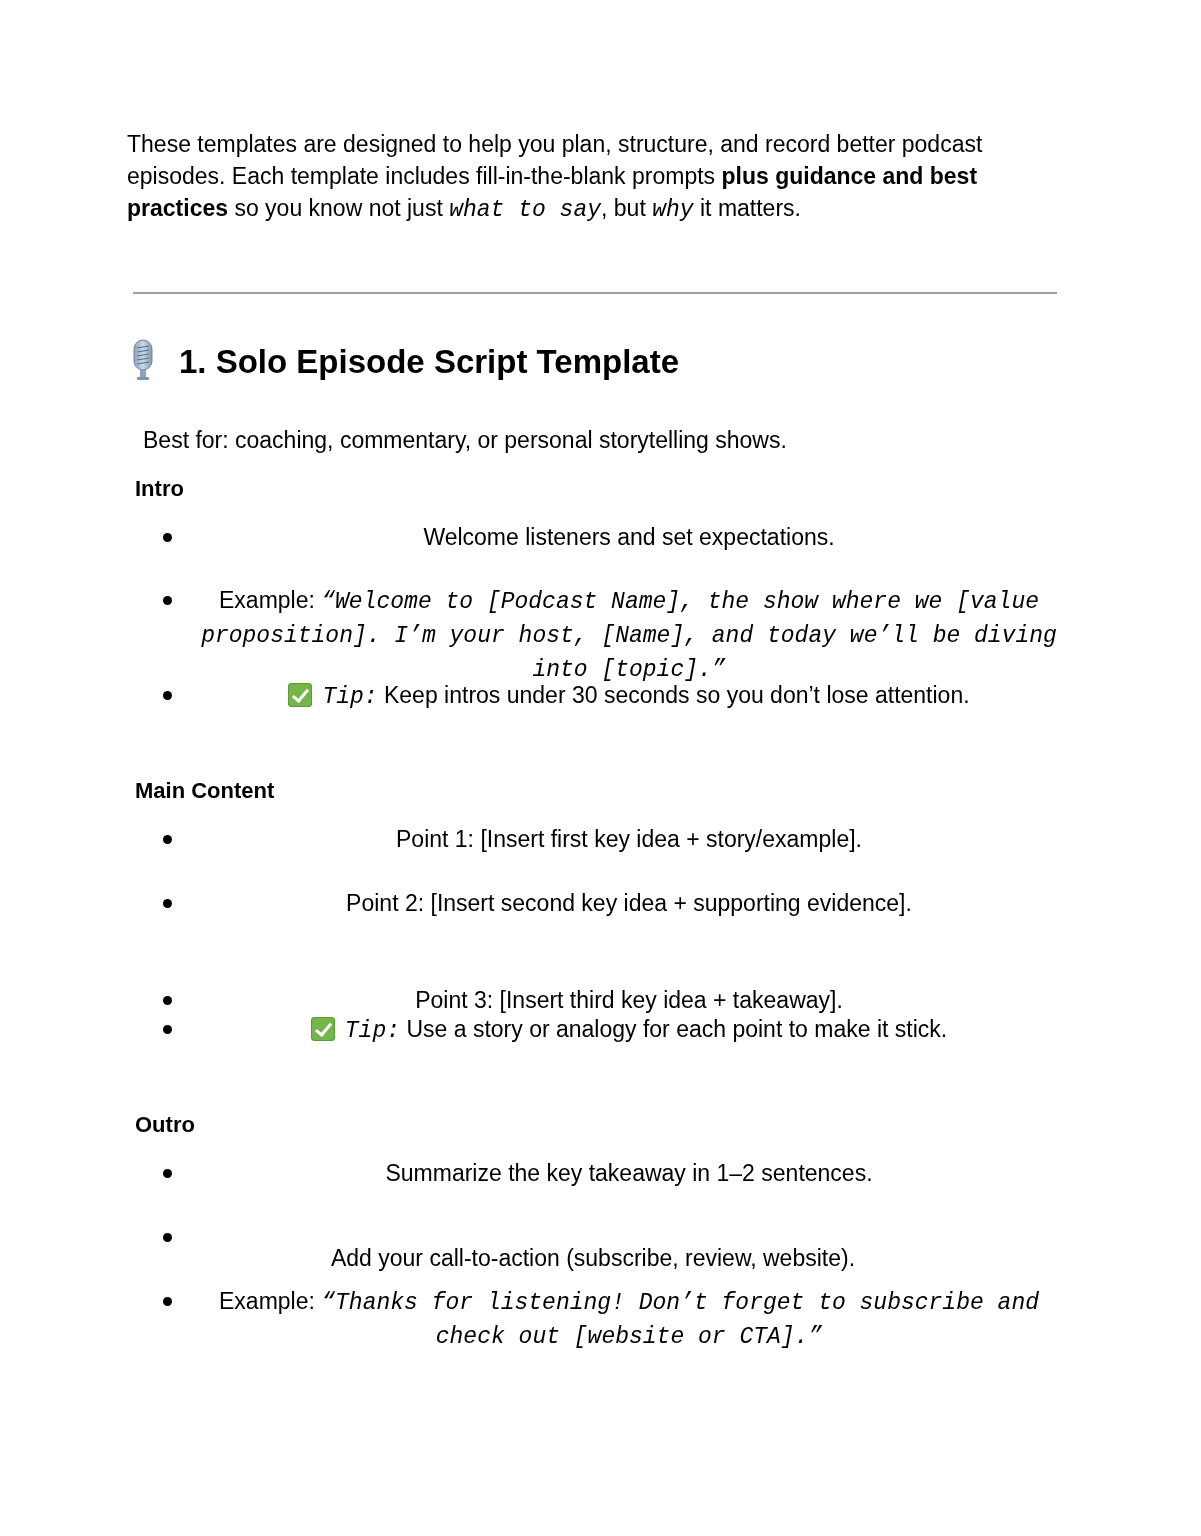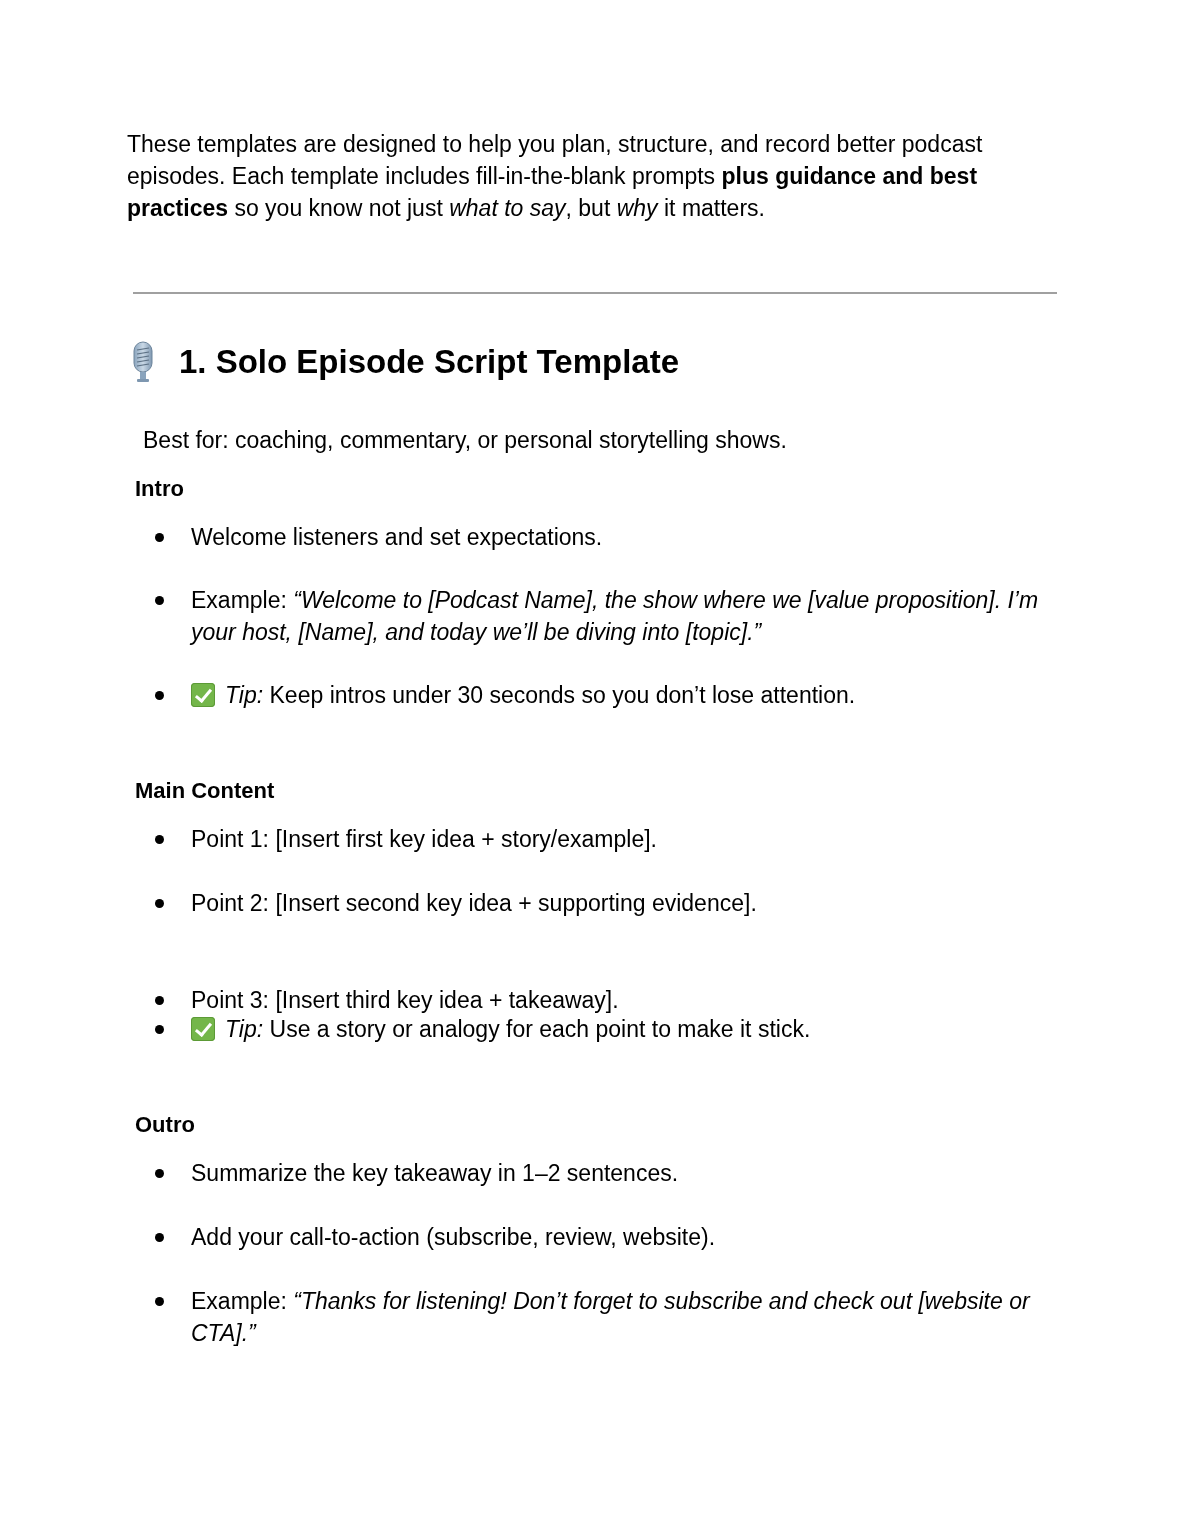--- a/index.html
+++ b/index.html
@@ -40,21 +40,20 @@
   }
   .h1 {
     position: absolute;
     top: 338px;
     left: 0;
     margin: 0;
     font-size: 33px;
     font-weight: bold;
     line-height: 48px;
     display: flex;
-    align-items: center;
     white-space: nowrap;
   }
   .mic-icon {
     display: inline-block;
     width: 36px;
     height: 44px;
     margin-right: 16px;
     position: relative;
   }
   .best-for {
@@ -68,25 +67,26 @@
   .h3 {
     position: absolute;
     left: 0;
     margin: 8px;
     font-size: 22px;
     font-weight: bold;
     line-height: 30px;
   }
   .bullet {
     position: absolute;
-    left: 28px;
+    left: 36px;
     width: 900px;
     font-size: 23px;
     line-height: 32px;
     display: flex;
+    text-align: center;
   }
   .bullet .dot {
     width: 9px;
     height: 9px;
     background: #000;
     border-radius: 50%;
     margin-top: 12px;
     margin-right: 27px;
     flex: 0 0 auto;
   }
@@ -108,21 +108,21 @@
     content: "";
     position: absolute;
     left: 8px;
     top: 3px;
     width: 6px;
     height: 13px;
     border: solid #ffffff;
     border-width: 0 3px 3px 0;
     transform: rotate(40deg);
   }
-  em { font-style: italic; }
+  em { font-style: italic; font-family: Liberation Mono, monospace; }
   strong { font-weight: bold; }
 </style>
 </head>
 <body>
 
 <div class="page">
 
   <p class="intro-para"><span>These templates are designed to help you plan, structure, and record better podcast episodes. Each template includes fill-in-the-blank prompts </span><strong>plus guidance and best practices</strong><span> so you know not just </span><em>what to say</em><span>, but </span><em>why</em><span> it matters.</span></p>
 
   <div class="hr"></div>
@@ -193,21 +193,21 @@
     <span class="text"><span class="check-icon"></span><em>Tip:</em><span> Use a story or analogy for each point to make it stick.</span></span>
   </div>
 
   <h3 class="h3" style="top:1102px;text-align:right;">Outro</h3>
 
   <div class="bullet" style="top:1157px;">
     <span class="dot"></span>
     <span class="text">Summarize the key takeaway in 1–2 sentences.</span>
   </div>
 
-  <div class="bullet" style="top:1221px;">
+  <div class="bullet" style="top:1221px;flex-direction:column;">
     <span class="dot"></span>
     <span class="text">Add your call-to-action (subscribe, review, website).</span>
   </div>
 
   <div class="bullet" style="top:1285px;">
     <span class="dot"></span>
     <span class="text"><span>Example: </span><em>“Thanks for listening! Don’t forget to subscribe and check out [website or CTA].”</em></span>
   </div>
 
 </div>

